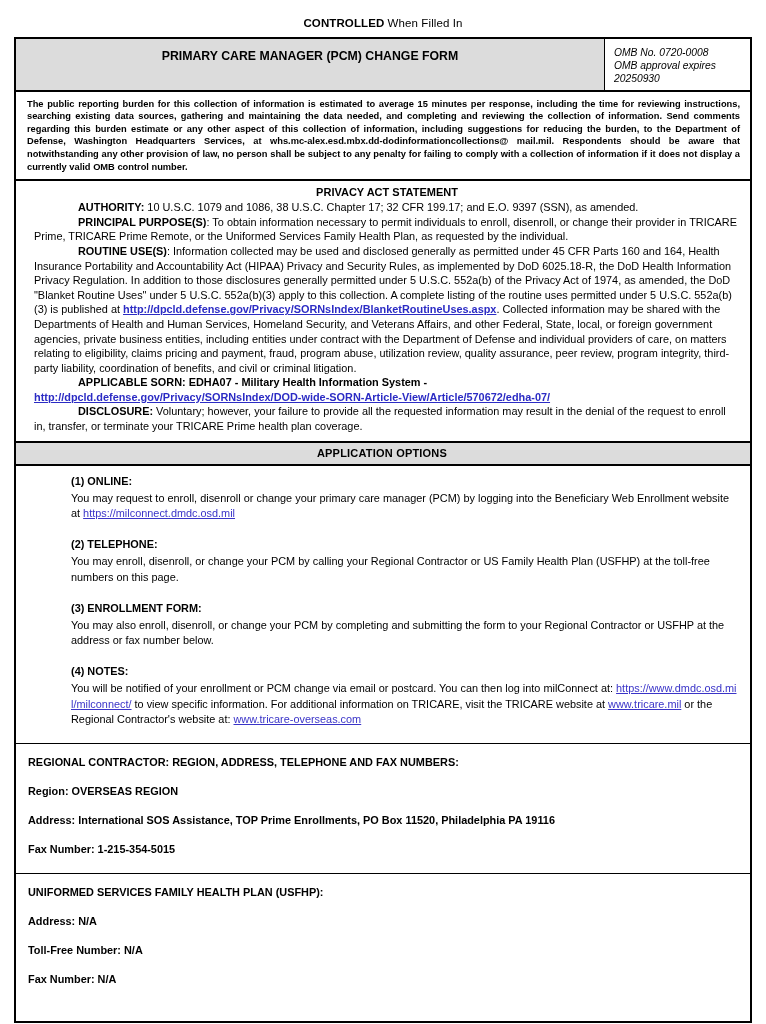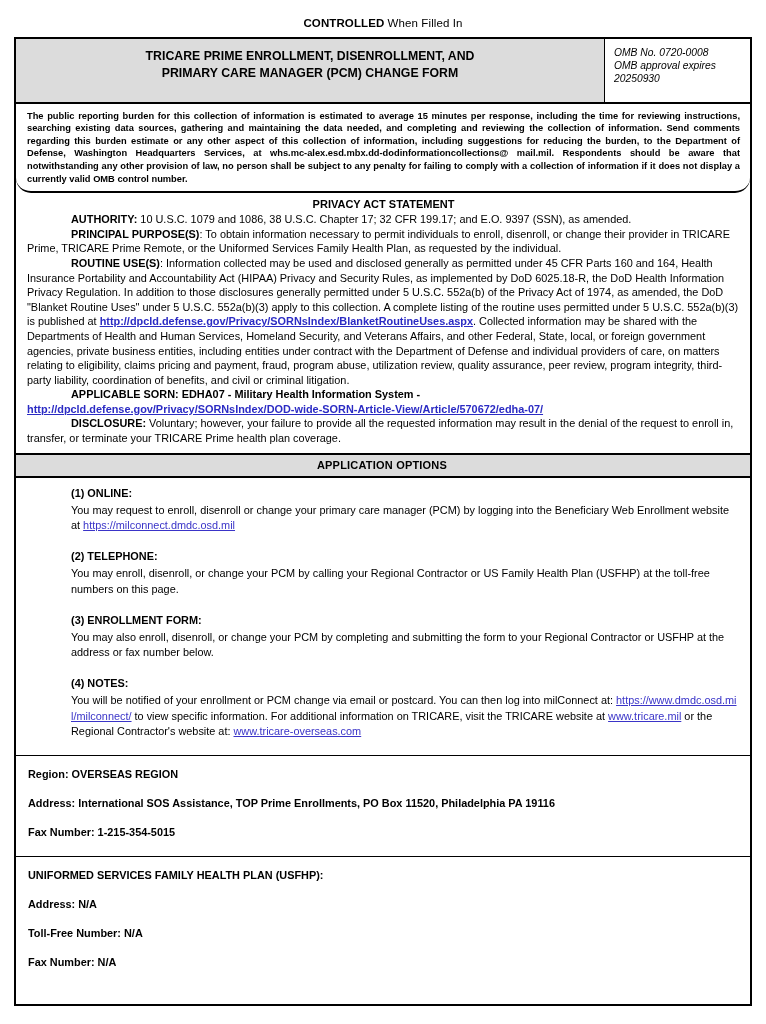--- a/index.html
+++ b/index.html
@@ -57,38 +57,37 @@
     padding: 9px 6px 10px 6px;
     background: #dcdcdc;
   }
   .title-omb {
     flex: 0 0 146px;
     border-left: 1.5px solid #000;
     background: #ffffff;
     font-style: italic;
     font-size: 10.3px;
     line-height: 13.2px;
-    padding: 7px 6px 16px 9px;
+    padding: 7px 6px 4px 9px;
     box-sizing: border-box;
   }
 
   
   .burden {
     font-size: 9.3px;
     font-weight: bold;
     line-height: 12.6px;
     padding: 6px 10px 6px 11px;
     text-align: justify;
     border-bottom: 2px solid #000;
-    border-radius: 15px;
   }
 
   
   .privacy {
-    padding: 5px 10px 7px 11px;
+    padding: 5px 10px 7px 18px;
     border-bottom: 2px solid #000;
   }
   .privacy-title {
     text-align: center;
     font-weight: bold;
     font-size: 11px;
     margin-bottom: 2px;
   }
   .privacy p {
     margin: 0;
@@ -158,21 +157,20 @@
 <div class="page">
 
   <div class="controlled-banner">
     <span class="cw-bold">CONTROLLED</span><span class="cw-reg"> When Filled In</span>
   </div>
 
   <div class="form-box">
 
     <div class="title-row">
       <div class="title-main">
-        <div>TRICARE PRIME ENROLLMENT, DISENROLLMENT, AND</div>
         <div>PRIMARY CARE MANAGER (PCM) CHANGE FORM</div>
       </div>
       <div class="title-omb">
         <div>OMB No. 0720-0008</div>
         <div>OMB approval expires</div>
         <div>20250930</div>
       </div>
     </div>
 
     <div class="burden">The public reporting burden for this collection of information is estimated to average 15 minutes per response, including the time for reviewing instructions, searching existing data sources, gathering and maintaining the data needed, and completing and reviewing the collection of information. Send comments regarding this burden estimate or any other aspect of this collection of information, including suggestions for reducing the burden, to the Department of Defense, Washington Headquarters Services, at whs.mc-alex.esd.mbx.dd-dodinformationcollections@ mail.mil. Respondents should be aware that notwithstanding any other provision of law, no person shall be subject to any penalty for failing to comply with a collection of information if it does not display a currently valid OMB control number.</div>
@@ -211,20 +209,21 @@
       </div>
 
       <div class="opt-block">
         <div class="opt-head">(4)  NOTES:</div>
         <div class="opt-body"><span>You will be notified of your enrollment or PCM change via email or postcard. You can then log into milConnect at: </span><a class="lnk-plain" href="#">https://www.dmdc.osd.mil/milconnect/</a><span> to view specific information. For additional information on TRICARE, visit the TRICARE website at </span><a class="lnk-plain" href="#">www.tricare.mil</a><span> or the Regional Contractor's website at: </span><a class="lnk-plain" href="#">www.tricare-overseas.com</a></div>
       </div>
 
     </div>
 
     <div class="contractor">
+      <div class="c-line">REGIONAL CONTRACTOR: REGION, ADDRESS, TELEPHONE AND FAX NUMBERS:</div>
       <div class="c-line">Region: OVERSEAS REGION</div>
       <div class="c-line">Address: International SOS Assistance, TOP Prime Enrollments, PO Box 11520, Philadelphia PA 19116</div>
       <div class="c-line">Fax Number: 1-215-354-5015</div>
     </div>
 
     <div class="usfhp">
       <div class="c-line">UNIFORMED SERVICES FAMILY HEALTH PLAN (USFHP):</div>
       <div class="c-line">Address: N/A</div>
       <div class="c-line">Toll-Free Number: N/A</div>
       <div class="c-line">Fax Number: N/A</div>

